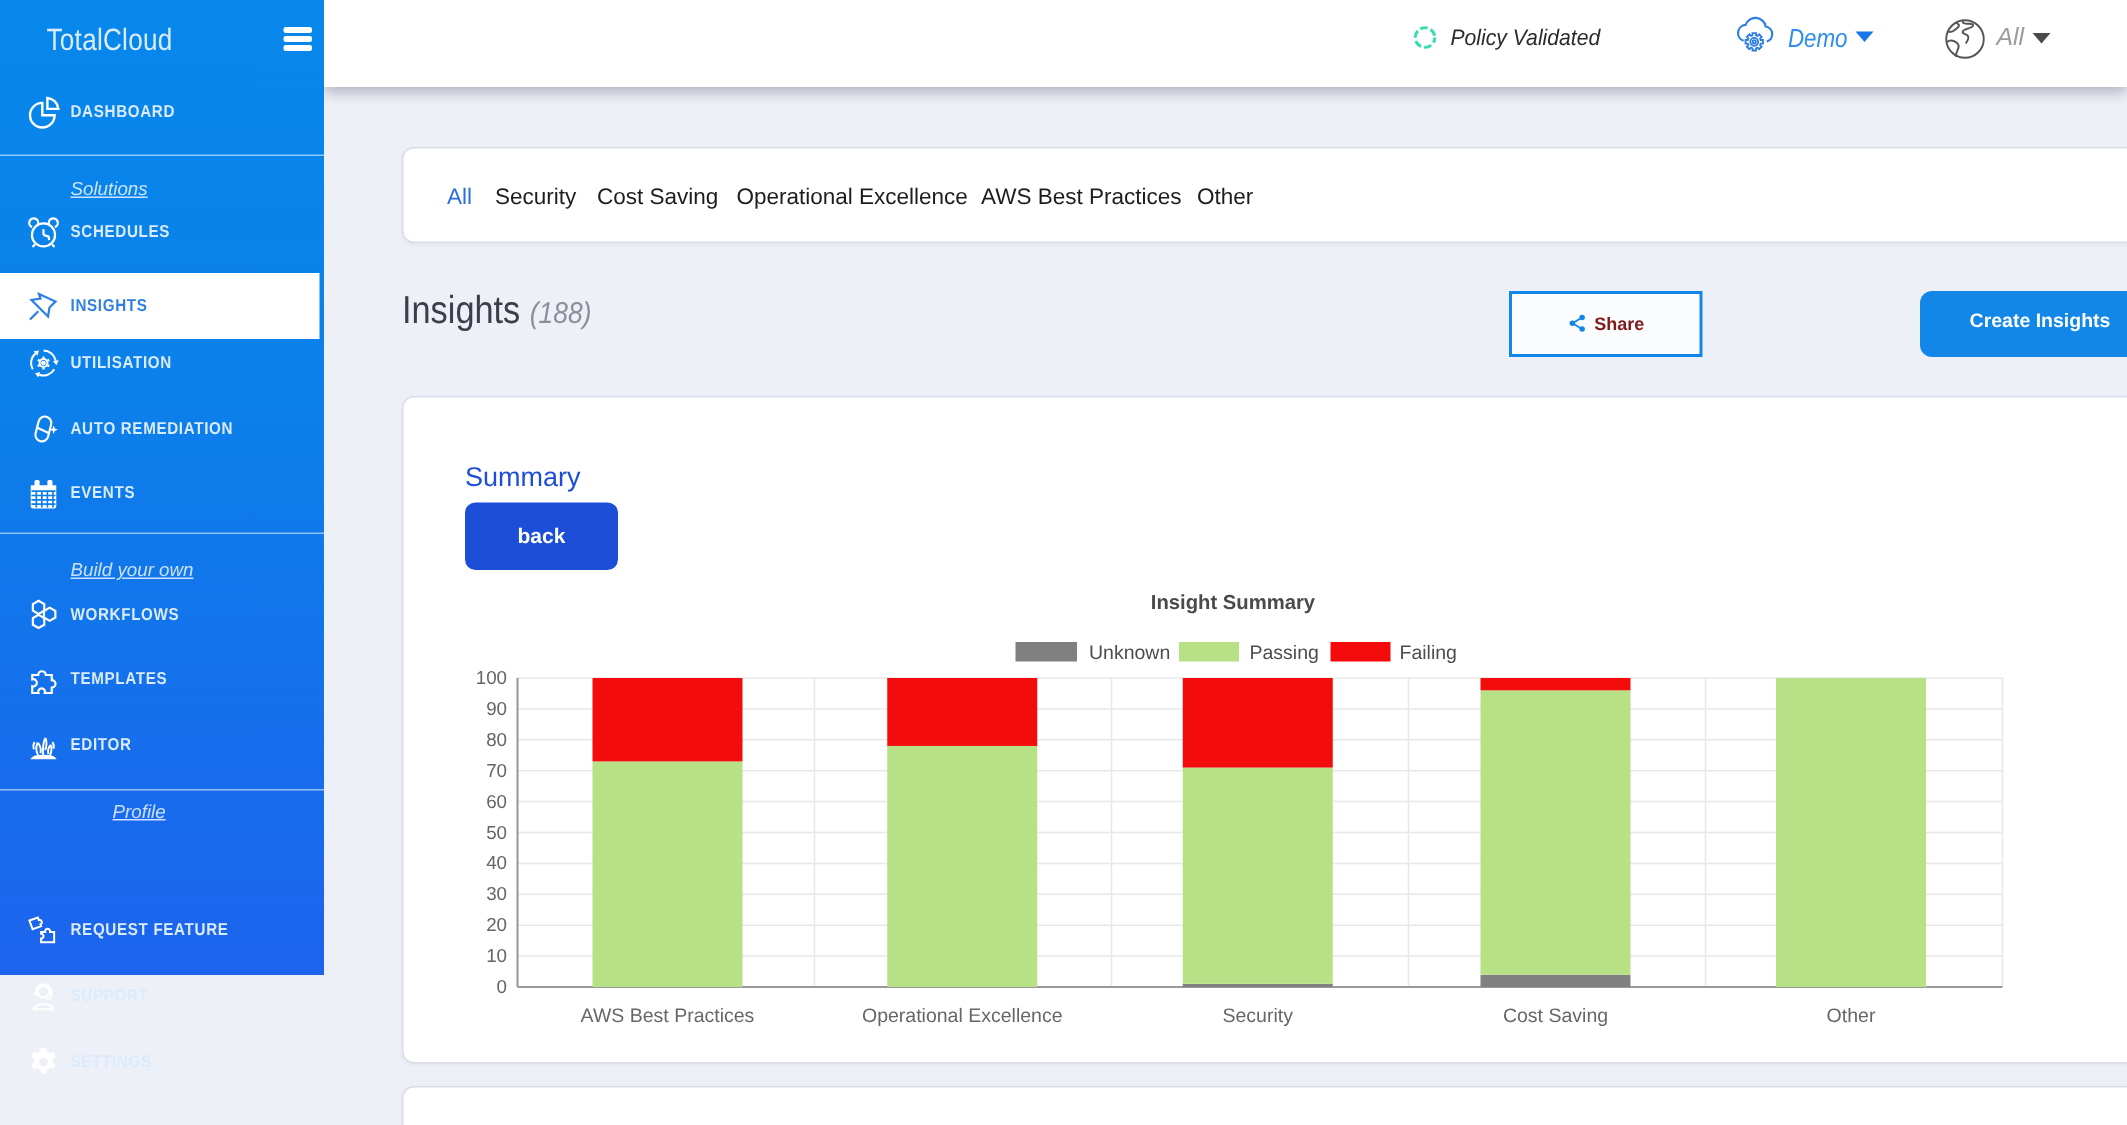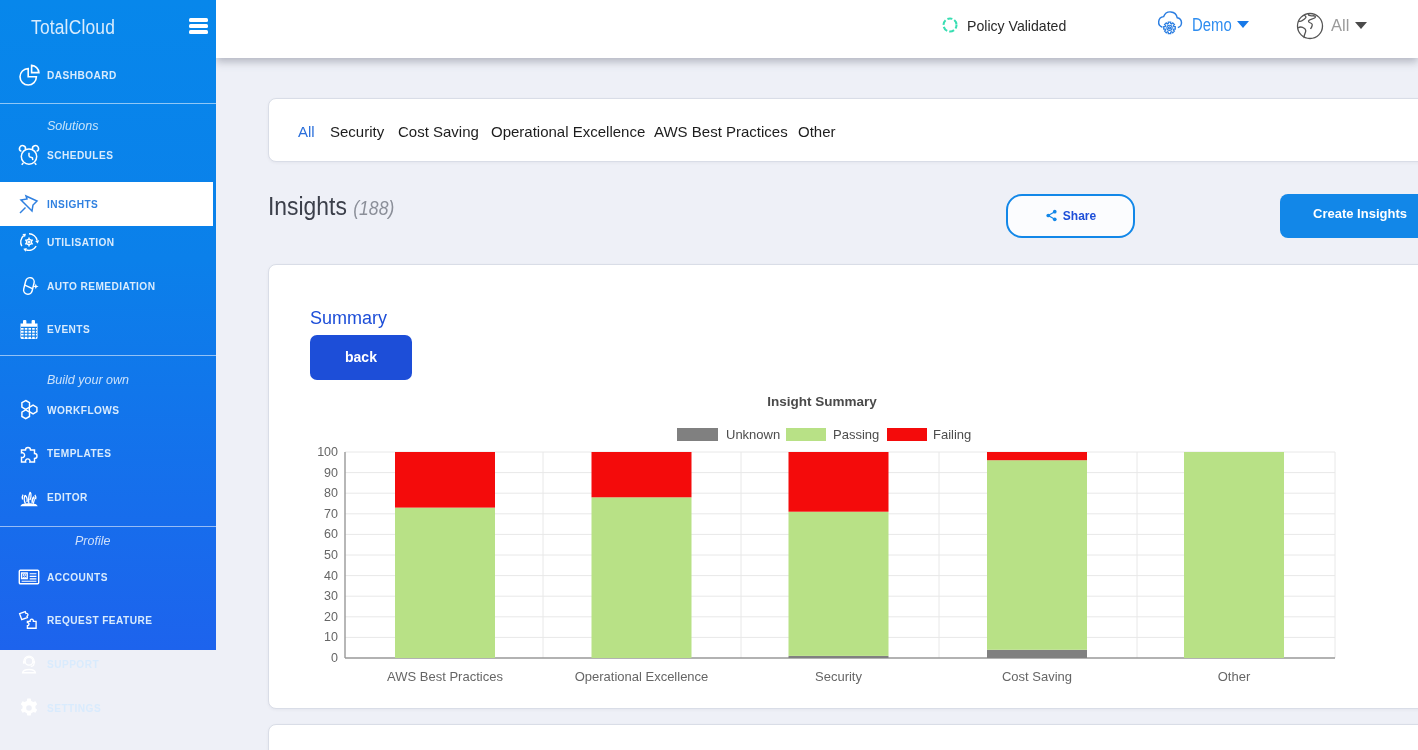--- a/index.html
+++ b/index.html
@@ -12,42 +12,42 @@
 #logo { position:absolute; left:31px; top:15px; color:#d9ecfd; font-size:20.5px; letter-spacing:0.2px; transform:scaleX(0.85); transform-origin:left center; }
 #burger { position:absolute; left:189px; top:18px; width:19px; height:17px; }
 #burger div { height:4.4px; background:#fff; border-radius:1.5px; margin-bottom:1.4px; }
 .navitem { position:absolute; left:0; width:216px; height:44px; }
 .navitem .ic { position:absolute; left:17px; top:50%; transform:translateY(-50%); width:24px; height:24px; }
 .navitem .lbl { position:absolute; left:47px; top:50%; transform:translateY(-50%) scaleX(0.88); transform-origin:left center;
   color:#d9ebfd; font-size:11.5px; font-weight:bold; letter-spacing:0.5px; white-space:nowrap; }
 .navitem.active { background:#fff; width:213px; }
 .navitem.active .lbl { color:#2f80e0; }
 .sep { position:absolute; left:0; width:216px; height:1px; background:rgba(255,255,255,0.55); }
-.seclbl { position:absolute; left:47px; color:rgba(255,255,255,0.78); font-size:12.5px; font-style:italic; }
+.seclbl { position:absolute; left:47px; color:rgba(255,255,255,0.78); font-size:12.5px; font-style:italic;text-decoration:underline; }
 
 
 #header { position:absolute; left:216px; top:0; right:0; height:58px; background:#fff;
-  box-shadow:0 4px 8px rgba(110,115,130,0.45); z-index:20; }
+  box-shadow:0 4px 8px rgba(110,115,130,0.45); z-index:20;font-style:italic; }
 #policy { position:absolute; left:751px; top:17px; font-size:15px; color:#2a2a2a; transform:scaleX(0.94); transform-origin:left center; }
 #policyspin { position:absolute; left:725px; top:16px; width:18px; height:18px; }
 #demotxt { position:absolute; left:976px; top:15px; font-size:17.5px; color:#2e8df0; transform:scaleX(0.85); transform-origin:left center; }
 #demoic { position:absolute; left:937px; top:7px; width:33px; height:33px; }
 #democaret { position:absolute; left:1021px; top:21px; width:0; height:0; border-left:6px solid transparent; border-right:6px solid transparent; border-top:7px solid #1779e8; }
 #globeic { position:absolute; left:1079px; top:11px; width:30px; height:30px; }
 #alltxt { position:absolute; left:1115px; top:16px; font-size:16.5px; color:#9b9b9b; }
 #allcaret { position:absolute; left:1139px; top:22px; width:0; height:0; border-left:6px solid transparent; border-right:6px solid transparent; border-top:7px solid #4a4a4a; }
 
 
 #main { position:absolute; left:216px; top:58px; right:0; bottom:0; background:#eef0f7; }
 .card { position:absolute; background:#fff; border:1px solid #d9dde7; border-radius:8px; box-shadow:0 1px 3px rgba(60,70,90,0.06); }
 #tabscard { left:52px; top:40px; width:1162px; height:64px; }
 .tab { position:absolute; top:65px; font-size:15px; color:#1d1d1d; white-space:nowrap; }
 #insights-h { position:absolute; left:52px; top:133px; font-size:26px; color:#3b3f4a; transform:scaleX(0.88); transform-origin:left center; }
 #insights-h .cnt { font-size:20px; font-style:italic; color:#8b8f99; }
-.btn { position:absolute; border:2px solid #1287e8; border-radius:16px; background:#fbfcfe; color:#1d4ed8; font-weight:bold; text-align:center; }
+.btn { position:absolute; border:2px solid #1287e8; border-radius:0; background:#fbfcfe; color:#7f1d1d; font-weight:bold; text-align:center; }
 #btn-share { left:790px; top:136px; width:129px; height:44px; font-size:12px; line-height:40px; }
 #btn-options { left:922px; top:136px; width:139px; height:44px; font-size:16px; line-height:40px; }
 #btn-create { left:1064px; top:136px; width:160px; height:44px; background:#1287e8; color:#fff; font-size:13px; line-height:40px; border:none; border-radius:8px 0 0 8px; }
 #sumcard { left:52px; top:206px; width:1162px; height:445px; }
 #botcard { left:52px; top:666px; width:1162px; height:100px; }
 #sumtitle { position:absolute; left:41px; top:43px; font-size:18px; color:#1d4ed8; }
 #backbtn { position:absolute; left:41px; top:70px; width:102px; height:45px; background:#1d4ed8; border-radius:7px; color:#fff; font-weight:bold; font-size:14px; text-align:center; line-height:45px; }
 </style>
 </head>
 <body>
@@ -261,30 +261,20 @@
         <path d="M4.5 20.5 c1.5-2.2 13.5-2.2 15 0 z" fill="#fff"></path>
         <path d="M11.8 18.5 c-0.4-4 0-8.5 1.4-11.5 M13.2 7 c1.2 1.8 1 6-0.2 8"></path>
         <path d="M8.5 18.8 c-1.4-2.6-1.6-6.2-0.4-8.6 M8.1 10.2 c1.6 1.6 2.4 4.6 1.9 7"></path>
         <path d="M16.2 18.8 c1.2-2.2 1.4-5 0.6-7.2 M16.8 11.6 c-1.4 1.4-2 4-1.6 6.2"></path>
         <path d="M5.6 14.5 c-0.6-1.6-0.4-3.4 0.5-4.8 M18.6 14.2 c0.5-1.5 0.2-3.2-0.7-4.4"></path>
       </svg>
       <span class="lbl">EDITOR</span>
     </div>
     <div class="sep" style="top:526px;"></div>
     <div class="seclbl" style="top:534px;margin-left:28px;">Profile</div>
-    <div class="navitem" style="top:555px;">
-      <svg class="ic" viewBox="0 0 24 24" fill="none" stroke="#fff" stroke-width="1.4">
-        <rect x="2.3" y="5.3" width="19.4" height="13.4" rx="1"></rect>
-        <rect x="4.6" y="8" width="5.6" height="5.6"></rect>
-        <circle cx="7.4" cy="10" r="1.1" stroke-width="1"></circle>
-        <path d="M5.3 13.4 c0.4-1.5 3.8-1.5 4.2 0" stroke-width="1"></path>
-        <path d="M12.7 8.7 h6.7 M12.7 11.3 h6.7 M12.7 13.9 h6.7 M4.6 16.2 h14.8" stroke-width="1.15"></path>
-      </svg>
-      <span class="lbl">ACCOUNTS</span>
-    </div>
     <div class="navitem" style="top:598px;">
       <svg class="ic" viewBox="0 0 24 24" fill="none" stroke="#fff" stroke-width="1.35">
         <path d="M3.5 4.5 h6 v1.9 a1.5 1.5 0 1 1 0 3 v1.3 h-6 z" transform="rotate(-20 6.5 7.6)"></path>
         <path d="M10.4 13.3 h2.7 a1.7 1.7 0 1 1 3.3 0 h2.7 v6.9 h-8.7 v-2.5 a1.6 1.6 0 1 0 0 -3.2 z"></path>
       </svg>
       <span class="lbl">REQUEST FEATURE</span>
     </div>
     <div class="navitem" style="top:642px;">
       <svg class="ic" viewBox="0 0 24 24" fill="none" stroke="#fff" stroke-width="1.4">
         <circle cx="12" cy="9.2" r="3.9"></circle>

